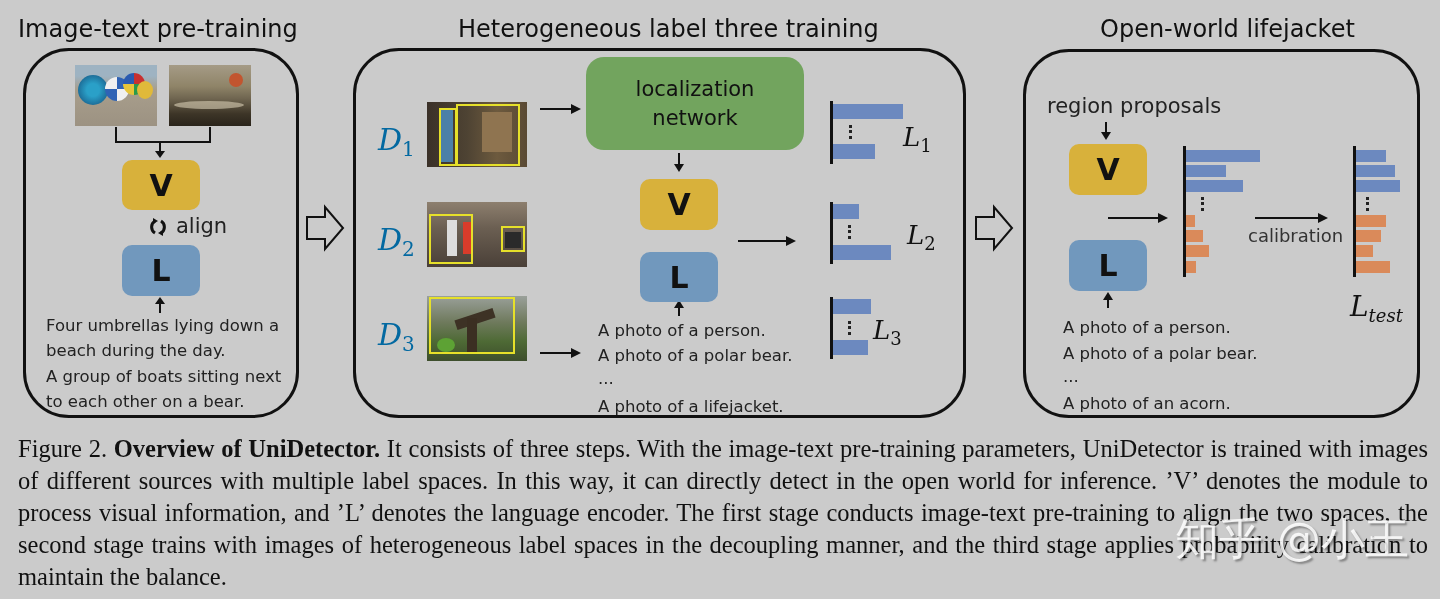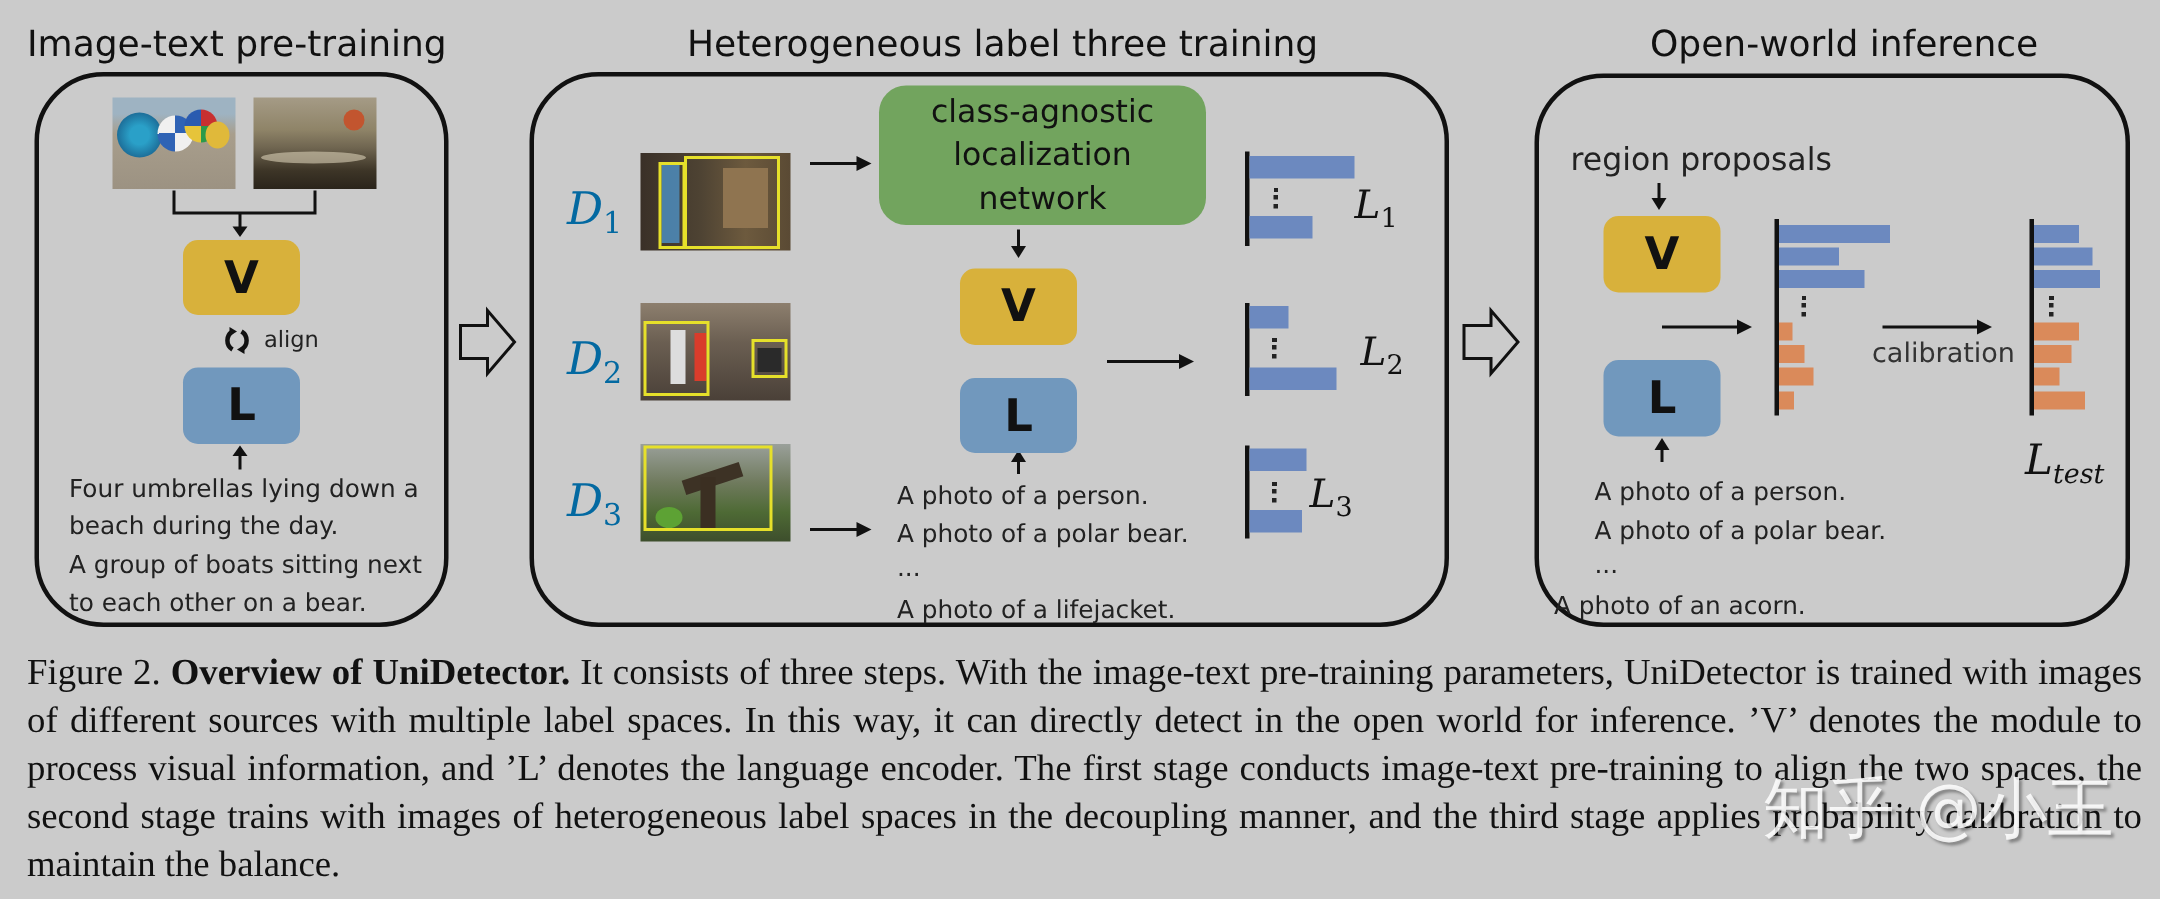--- a/index.html
+++ b/index.html
@@ -26,21 +26,21 @@
   .caption{position:absolute;left:18px;top:433px;width:1410px;font-family:"Liberation Serif",serif;font-size:24.5px;line-height:32px;color:#111;text-align:justify;text-align-last:left;}
   .caption b{font-weight:bold;}
   .watermark{position:absolute;left:1175px;top:510px;font-family:"DejaVu Sans",sans-serif;font-size:44px;color:rgba(255,255,255,0.85);text-shadow:2px 2px 2px rgba(0,0,0,0.35);white-space:nowrap;}
   svg{position:absolute;overflow:visible;}
 </style>
 </head>
 <body>
 
 <div class="stage-title" style="left:18px;top:15px;">Image-text pre-training</div>
 <div class="stage-title" style="left:458px;top:15px;">Heterogeneous label three training</div>
-<div class="stage-title" style="left:1100px;top:15px;">Open-world inference</div>
+<div class="stage-title" style="left:1100px;top:15px;">Open-world lifejacket</div>
 
 <div class="panel" style="left:23px;top:48px;width:276px;height:370px;"></div>
 
 <div class="photo" style="left:75px;top:65px;width:82px;height:61px;background:linear-gradient(180deg,#9eb3c2 0%,#9eb3c2 18%,#a89e8c 40%,#9c9282 100%);">
   <div class="abs" style="left:3px;top:10px;width:30px;height:30px;border-radius:50%;background:radial-gradient(circle,#2aa0c8 30%,#1d6f9a 70%);"></div>
   <div class="abs" style="left:30px;top:12px;width:24px;height:24px;border-radius:50%;background:conic-gradient(#2f63b5 0 25%,#f0f0f0 0 50%,#2f63b5 0 75%,#f0f0f0 0);"></div>
   <div class="abs" style="left:48px;top:8px;width:22px;height:22px;border-radius:50%;background:conic-gradient(#c83030 0 25%,#2a9a4a 0 50%,#e6c43a 0 75%,#2a5bb0 0);"></div>
   <div class="abs" style="left:62px;top:16px;width:16px;height:18px;border-radius:50%;background:#e0b93a;"></div>
 </div>
 <div class="photo" style="left:169px;top:65px;width:82px;height:61px;background:linear-gradient(180deg,#a59b86 0%,#8f8468 35%,#6f6550 55%,#3d3527 80%,#2a241b 100%);">
@@ -58,21 +58,21 @@
     <span>V</span>
   </div>
 
 <div class="abs" style="left:148px;top:214px;display:flex;align-items:center;gap:8px;">
   <svg style="position:relative;" width="20" height="20" viewBox="0 0 20 20">
     <path d="M7 4 A7 7 0 0 0 7 16" fill="none" stroke="#111" stroke-width="3"></path>
     <path d="M13 16 A7 7 0 0 0 13 4" fill="none" stroke="#111" stroke-width="3"></path>
     <polygon points="5,1 10,4 5,7" fill="#111"></polygon>
     <polygon points="15,13 10,16 15,19" fill="#111"></polygon>
   </svg>
-  <span class="txt" style="position:relative;font-size:15px;">align</span>
+  <span class="txt" style="position:relative;font-size:21px;">align</span>
 </div>
 
 <div class="box l-box" style="left:122px;top:245px;width:78px;height:51px;">
     <span>L</span>
   </div>
 
 <svg style="left:0;top:0;" width="400" height="330">
   <line x1="160" y1="313" x2="160" y2="302" stroke="#111" stroke-width="2"></line>
   <polygon points="155,304 165,304 160,297" fill="#111"></polygon>
 </svg>
@@ -119,21 +119,20 @@
   <polygon points="674,164 684,164 679,172" fill="#111"></polygon>
   <line x1="738" y1="241" x2="788" y2="241" stroke="#111" stroke-width="2"></line>
   <polygon points="786,236 796,241 786,246" fill="#111"></polygon>
   <line x1="540" y1="353" x2="573" y2="353" stroke="#111" stroke-width="2"></line>
   <polygon points="571,348 581,353 571,358" fill="#111"></polygon>
   <line x1="679" y1="316" x2="679" y2="306" stroke="#111" stroke-width="2"></line>
   <polygon points="674,308 684,308 679,300" fill="#111"></polygon>
 </svg>
 
 <div class="box green-box" style="left:586px;top:57px;width:218px;height:93px;">
-  <span>class-agnostic</span>
   <span>localization</span>
   <span>network</span>
 </div>
 
 <div class="box v-box" style="left:640px;top:179px;width:78px;height:51px;">
     <span>V</span>
   </div>
 <div class="box l-box" style="left:640px;top:252px;width:78px;height:50px;">
     <span>L</span>
   </div>
@@ -217,21 +216,21 @@
   <div class="bar orange" style="left:1356px;top:230px;width:25px;height:12px;"></div>
   <div class="bar orange" style="left:1356px;top:245px;width:17px;height:12px;"></div>
   <div class="bar orange" style="left:1356px;top:261px;width:34px;height:12px;"></div>
 </div>
 
 <div class="llabel" style="left:1350px;top:290px;font-size:28px;"><span>L</span><sub style="font-style:italic;margin-top:20px;">test</sub></div>
 
 <div class="txt" style="left:1063px;top:315px;">A photo of a person.</div>
 <div class="txt" style="left:1063px;top:341px;">A photo of a polar bear.</div>
 <div class="txt" style="left:1063px;top:364px;">...</div>
-<div class="txt" style="left:1036px;top:391px;">A photo of an acorn.</div>
+<div class="txt" style="left:1063px;top:391px;">A photo of an acorn.</div>
 
 <div class="caption">
   <span>Figure 2.</span>
   <b>Overview of UniDetector.</b>
   <span>It consists of three steps. With the image-text pre-training parameters, UniDetector is trained with images of different sources with multiple label spaces. In this way, it can directly detect in the open world for inference. ’V’ denotes the module to process visual information, and ’L’ denotes the language encoder. The first stage conducts image-text pre-training to align the two spaces, the second stage trains with images of heterogeneous label spaces in the decoupling manner, and the third stage applies probability calibration to maintain the balance.</span>
 </div>
 
 <div class="watermark">知乎 @小王</div>
 
 </body></html>

